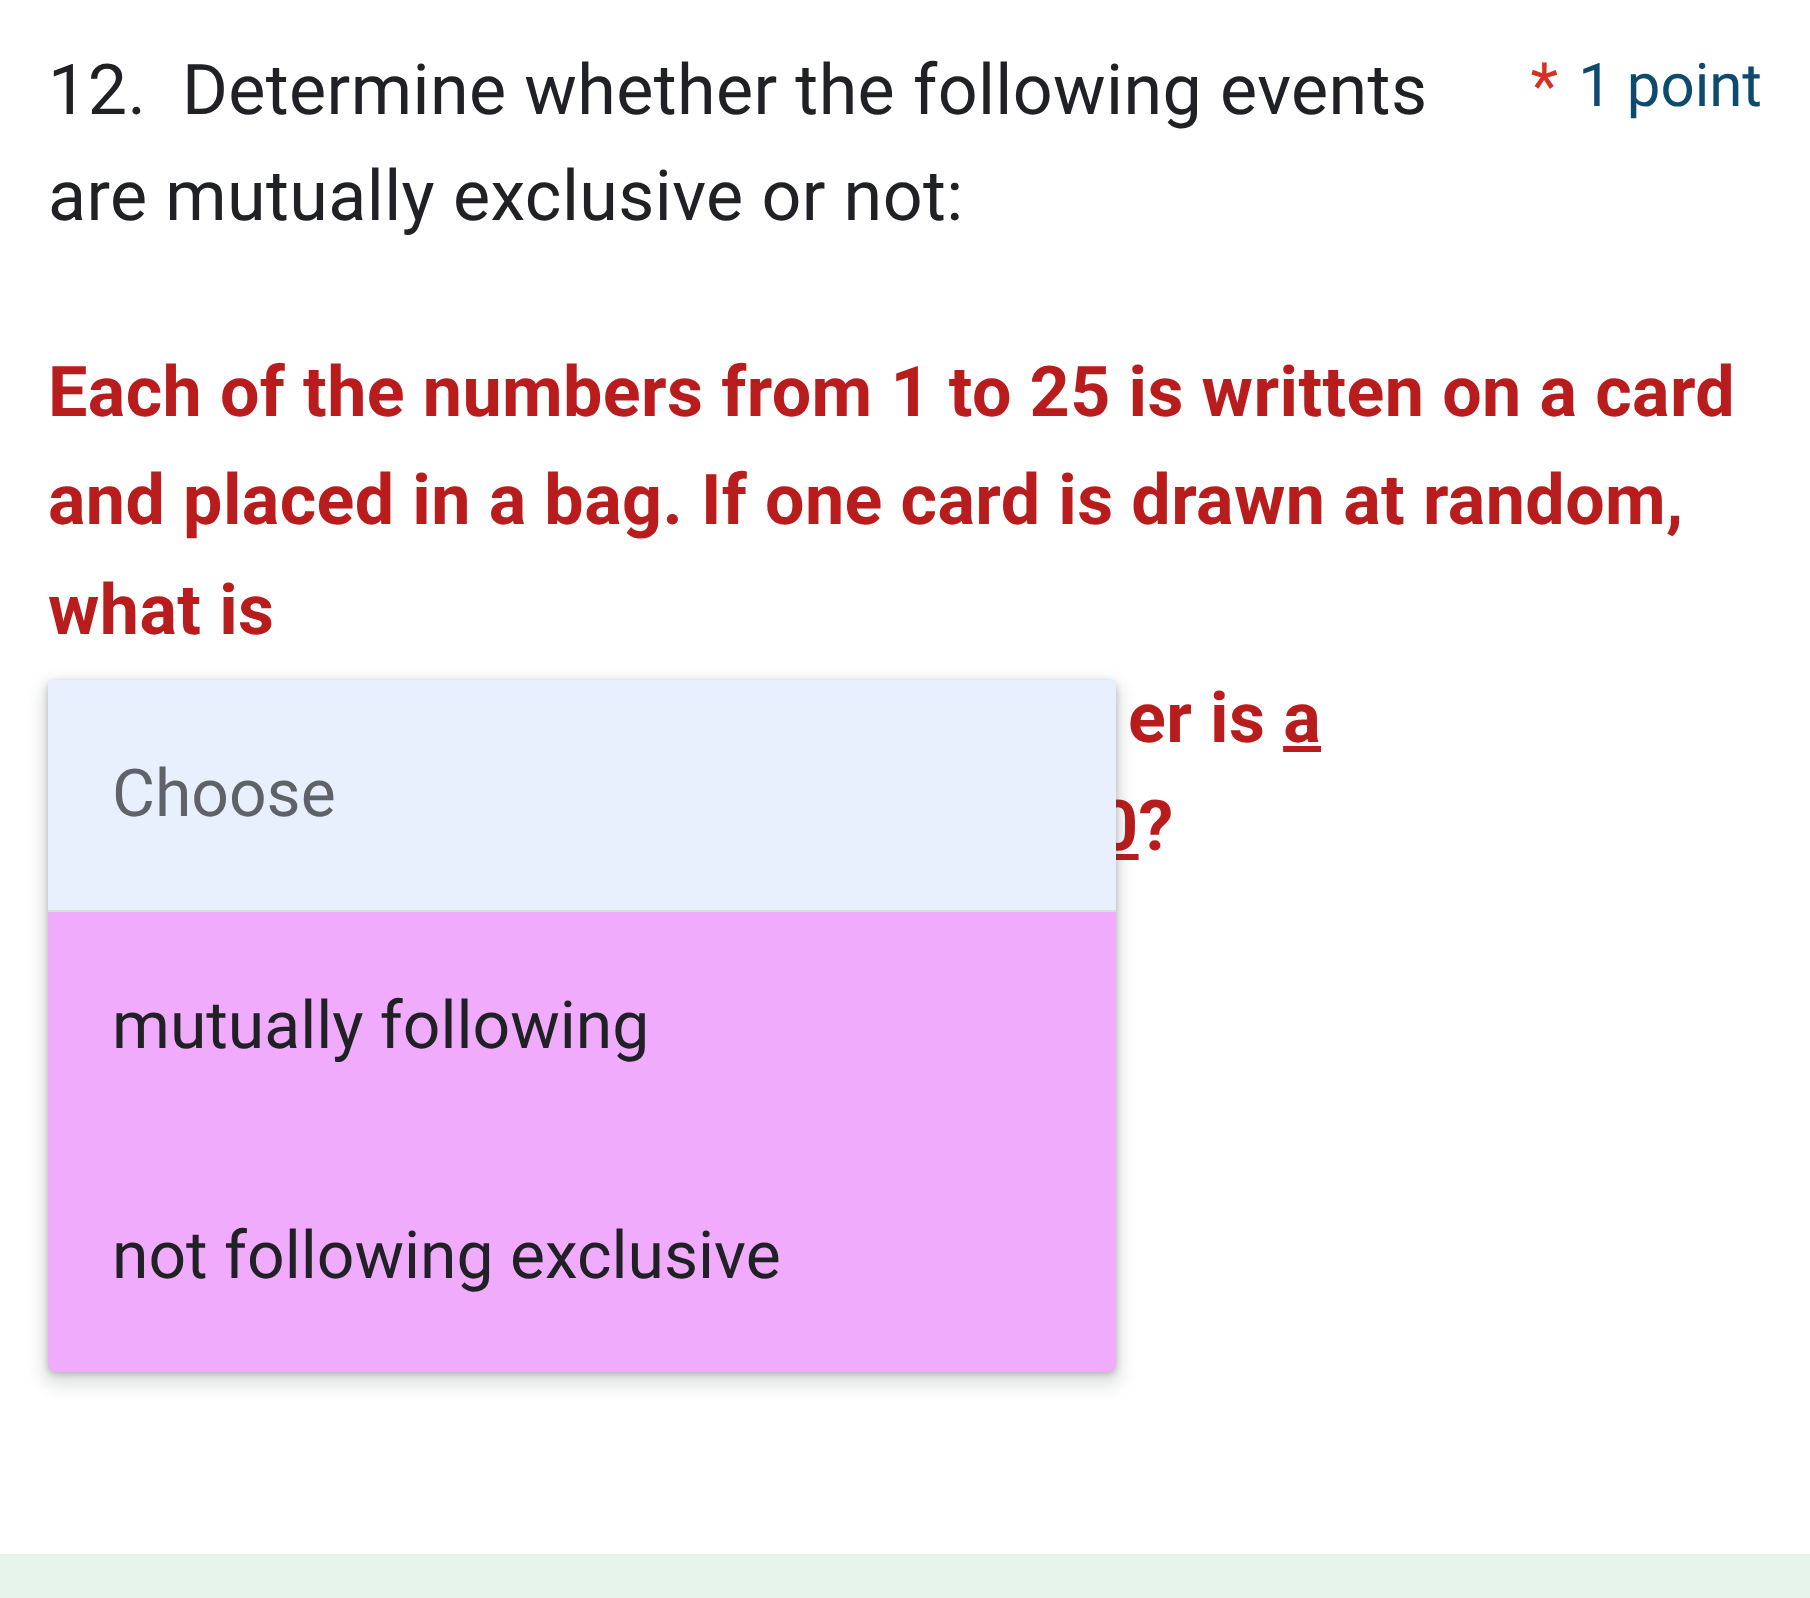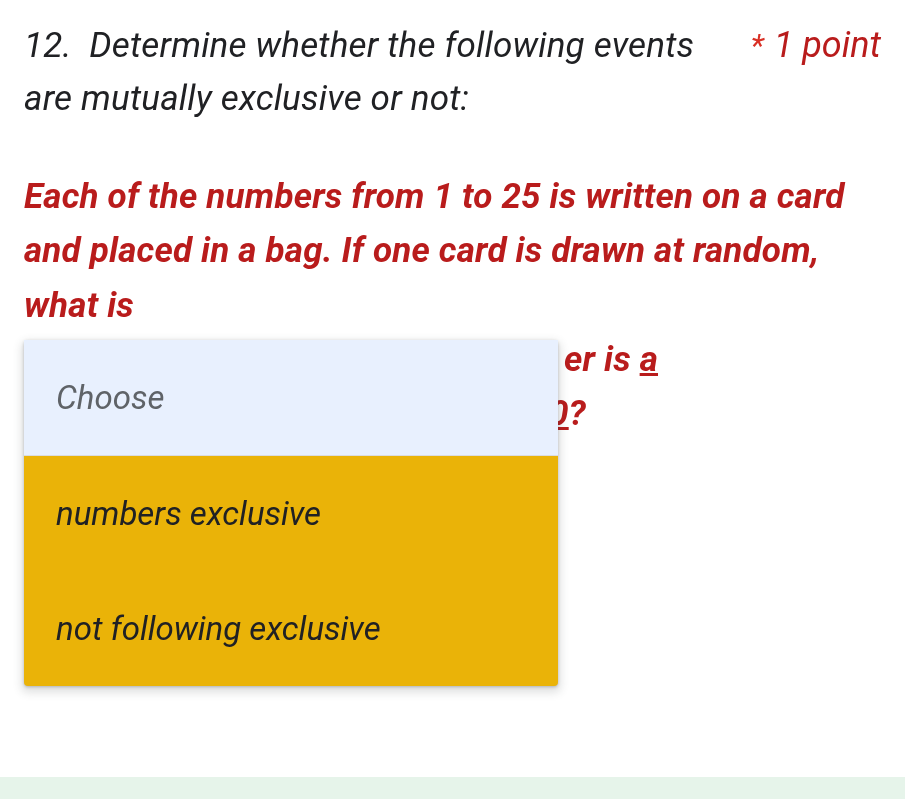--- a/index.html
+++ b/index.html
@@ -1,19 +1,18 @@
 <!DOCTYPE html>
 <html><head>
   <meta charset="utf-8">
   <style>
     * {
       margin: 0;
       padding: 0;
       box-sizing: border-box;
-      font-style: italic;
     }
     body {
       font-family: 'Roboto', Arial, sans-serif;
       background: #ffffff;
       width: 905px;
       height: 799px;
       position: relative;
       overflow: hidden;
     }
     .question-container {
@@ -39,40 +38,40 @@
       align-items: center;
       margin-left: 20px;
       margin-top: 4px;
     }
     .required-star {
       color: #d93025;
       font-size: 32px;
       margin-right: 10px;
     }
     .points-text {
-      color: #b91c1c;
-      font-size: 36px;
+      color: #0c4a6e;
+      font-size: 30px;
     }
     .question-body {
       font-size: 35px;
       font-weight: 700;
       color: #b91c1c;
       line-height: 1.55;
       margin-top: 45px;
       letter-spacing: 0.2px;
     }
     .question-body .underline {
       text-decoration: underline;
     }
     .dropdown-menu {
       position: absolute;
       left: 24px;
       top: 340px;
       width: 534px;
-      background: #eab308;
+      background: #f0abfc;
       border-radius: 4px;
       box-shadow: 0 1px 3px rgba(60,64,67,0.3), 0 4px 8px 3px rgba(60,64,67,0.15);
       z-index: 10;
     }
     .dropdown-item {
       padding: 38px 32px;
       font-size: 33px;
       color: #202124;
       cursor: pointer;
     }
@@ -112,17 +111,17 @@
     <br>
     <span style="display:inline-block; width:540px;"></span><span>er is </span><span class="underline">a</span>
     <br>
     <span style="display:inline-block; width:525px;"></span><span class="underline">0</span><span>?</span>
   </div>
 </div>
 
 <div class="dropdown-menu">
   <div class="dropdown-item selected">Choose</div>
   <hr class="dropdown-divider">
-  <div class="dropdown-item">numbers exclusive</div>
+  <div class="dropdown-item">mutually following</div>
   <div class="dropdown-item">not following exclusive</div>
 </div>
 
 <div class="footer-bar"></div>
 
 </body></html>

